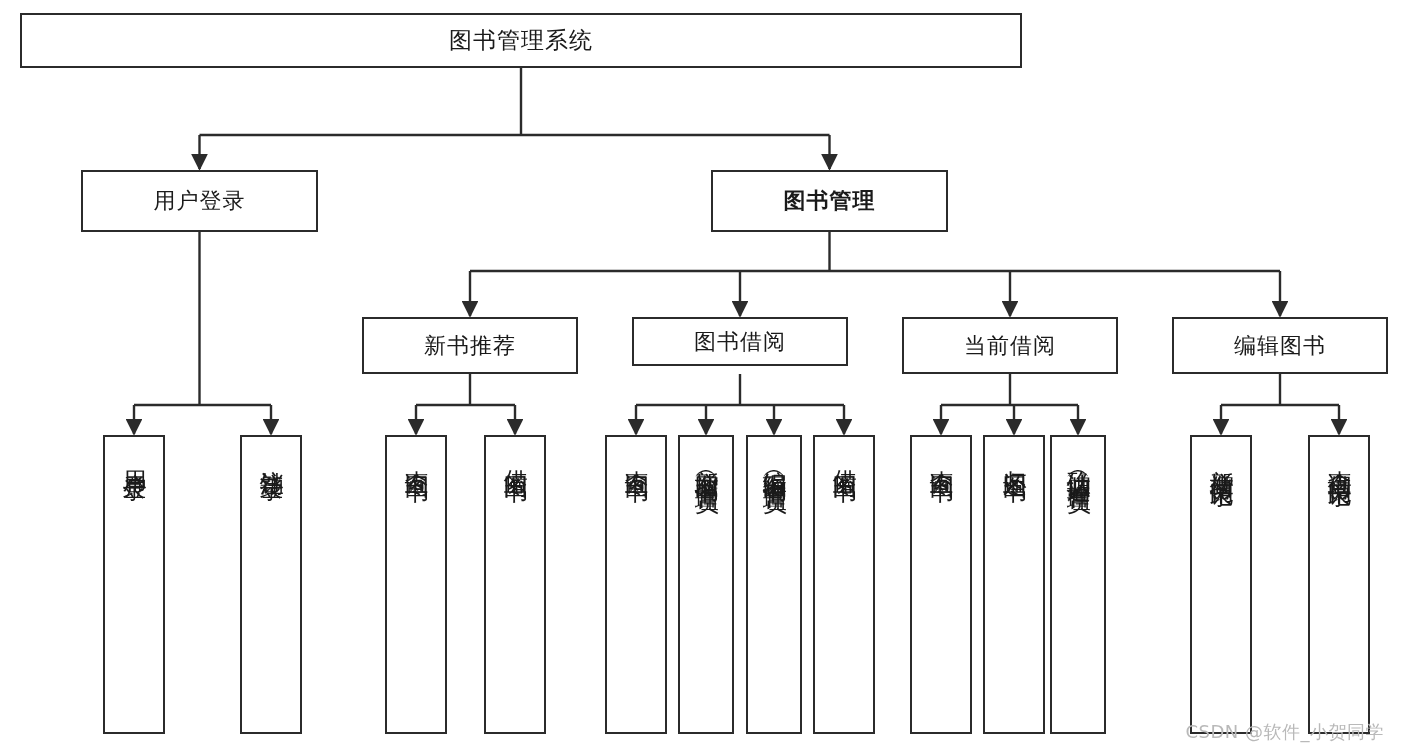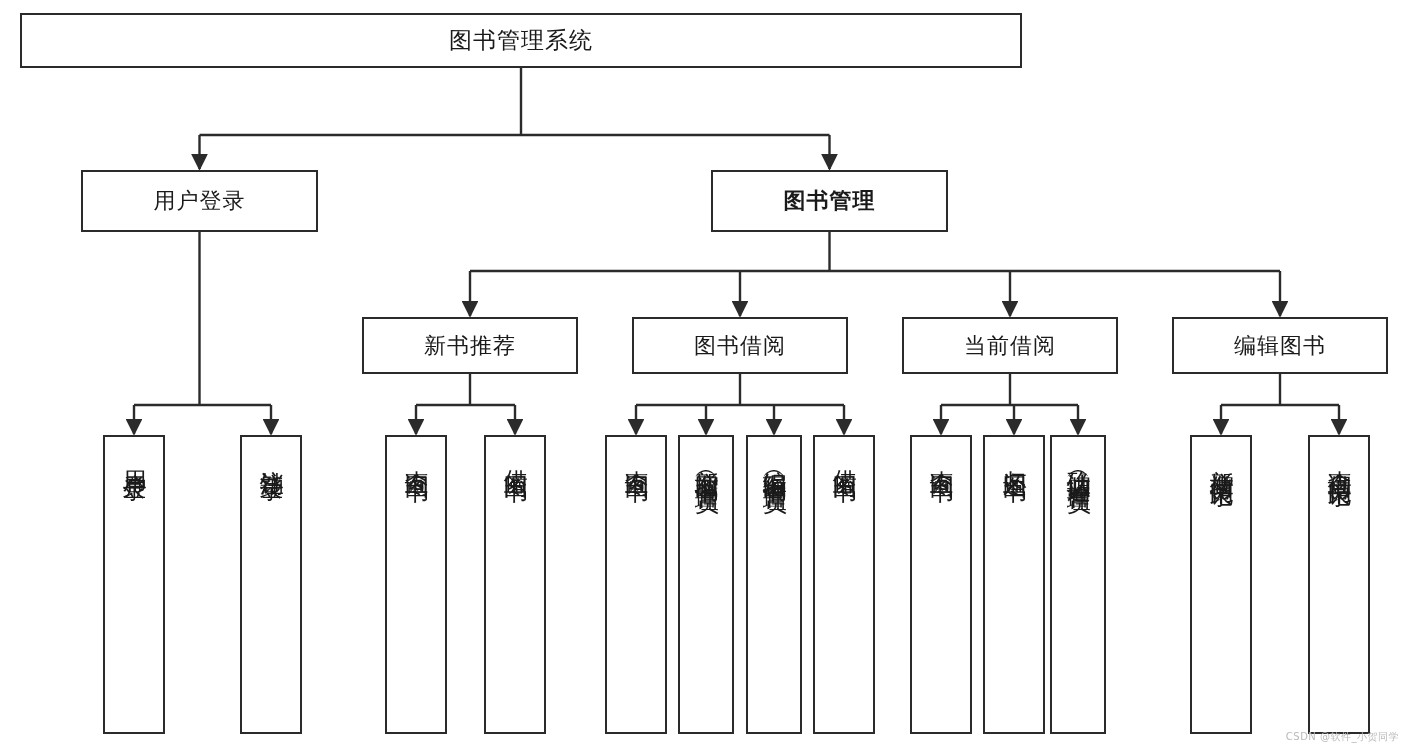--- a/index.html
+++ b/index.html
@@ -16,21 +16,21 @@
   
   .node.h .lbl{font-size:22px;letter-spacing:1px;white-space:nowrap;}
   .node.root .lbl{font-size:23px;}
 
   
   .node.v{align-items:flex-start;justify-content:center;padding-top:14px;}
   .node.v .lbl{writing-mode:vertical-rl;text-orientation:upright;
                font-size:24px;line-height:1.14;letter-spacing:3px;
                white-space:normal;max-height:272px;}
 
-  .watermark{position:absolute;right:6px;bottom:3px;font-size:10px;color:#b9b9b9;
+  .watermark{position:absolute;right:21px;bottom:3px;font-size:18px;color:#b9b9b9;
              letter-spacing:0.5px;white-space:nowrap;}
 </style>
 </head>
 <body>
 
 <div id="canvas">
 
   <svg class="links" viewBox="0 0 1405 747" xmlns="http://www.w3.org/2000/svg">
     <defs>
       <marker id="arw" viewBox="0 0 10 10" refX="9" refY="5" markerWidth="7" markerHeight="7" orient="auto-start-reverse">
@@ -83,21 +83,21 @@
         <span class="lbl">用户登录</span>
       </div>
       <div class="node h" style="left: 711px; top: 170px; width: 237px; height: 62px; font-weight: bold;">
         <span class="lbl">图书管理</span>
       </div>
     </div>
   <div id="level2-layer">
       <div class="node h" style="left: 362px; top: 317px; width: 216px; height: 57px;">
         <span class="lbl">新书推荐</span>
       </div>
-      <div class="node h" style="left: 632px; top: 317px; width: 216px; height: 57px;">
+      <div class="node h" style="left: 632px; top: 317px; width: 216px; height: 49px;">
         <span class="lbl">图书借阅</span>
       </div>
       <div class="node h" style="left: 902px; top: 317px; width: 216px; height: 57px;">
         <span class="lbl">当前借阅</span>
       </div>
       <div class="node h" style="left: 1172px; top: 317px; width: 216px; height: 57px;">
         <span class="lbl">编辑图书</span>
       </div>
     </div>
   <div id="leaf-layer">

